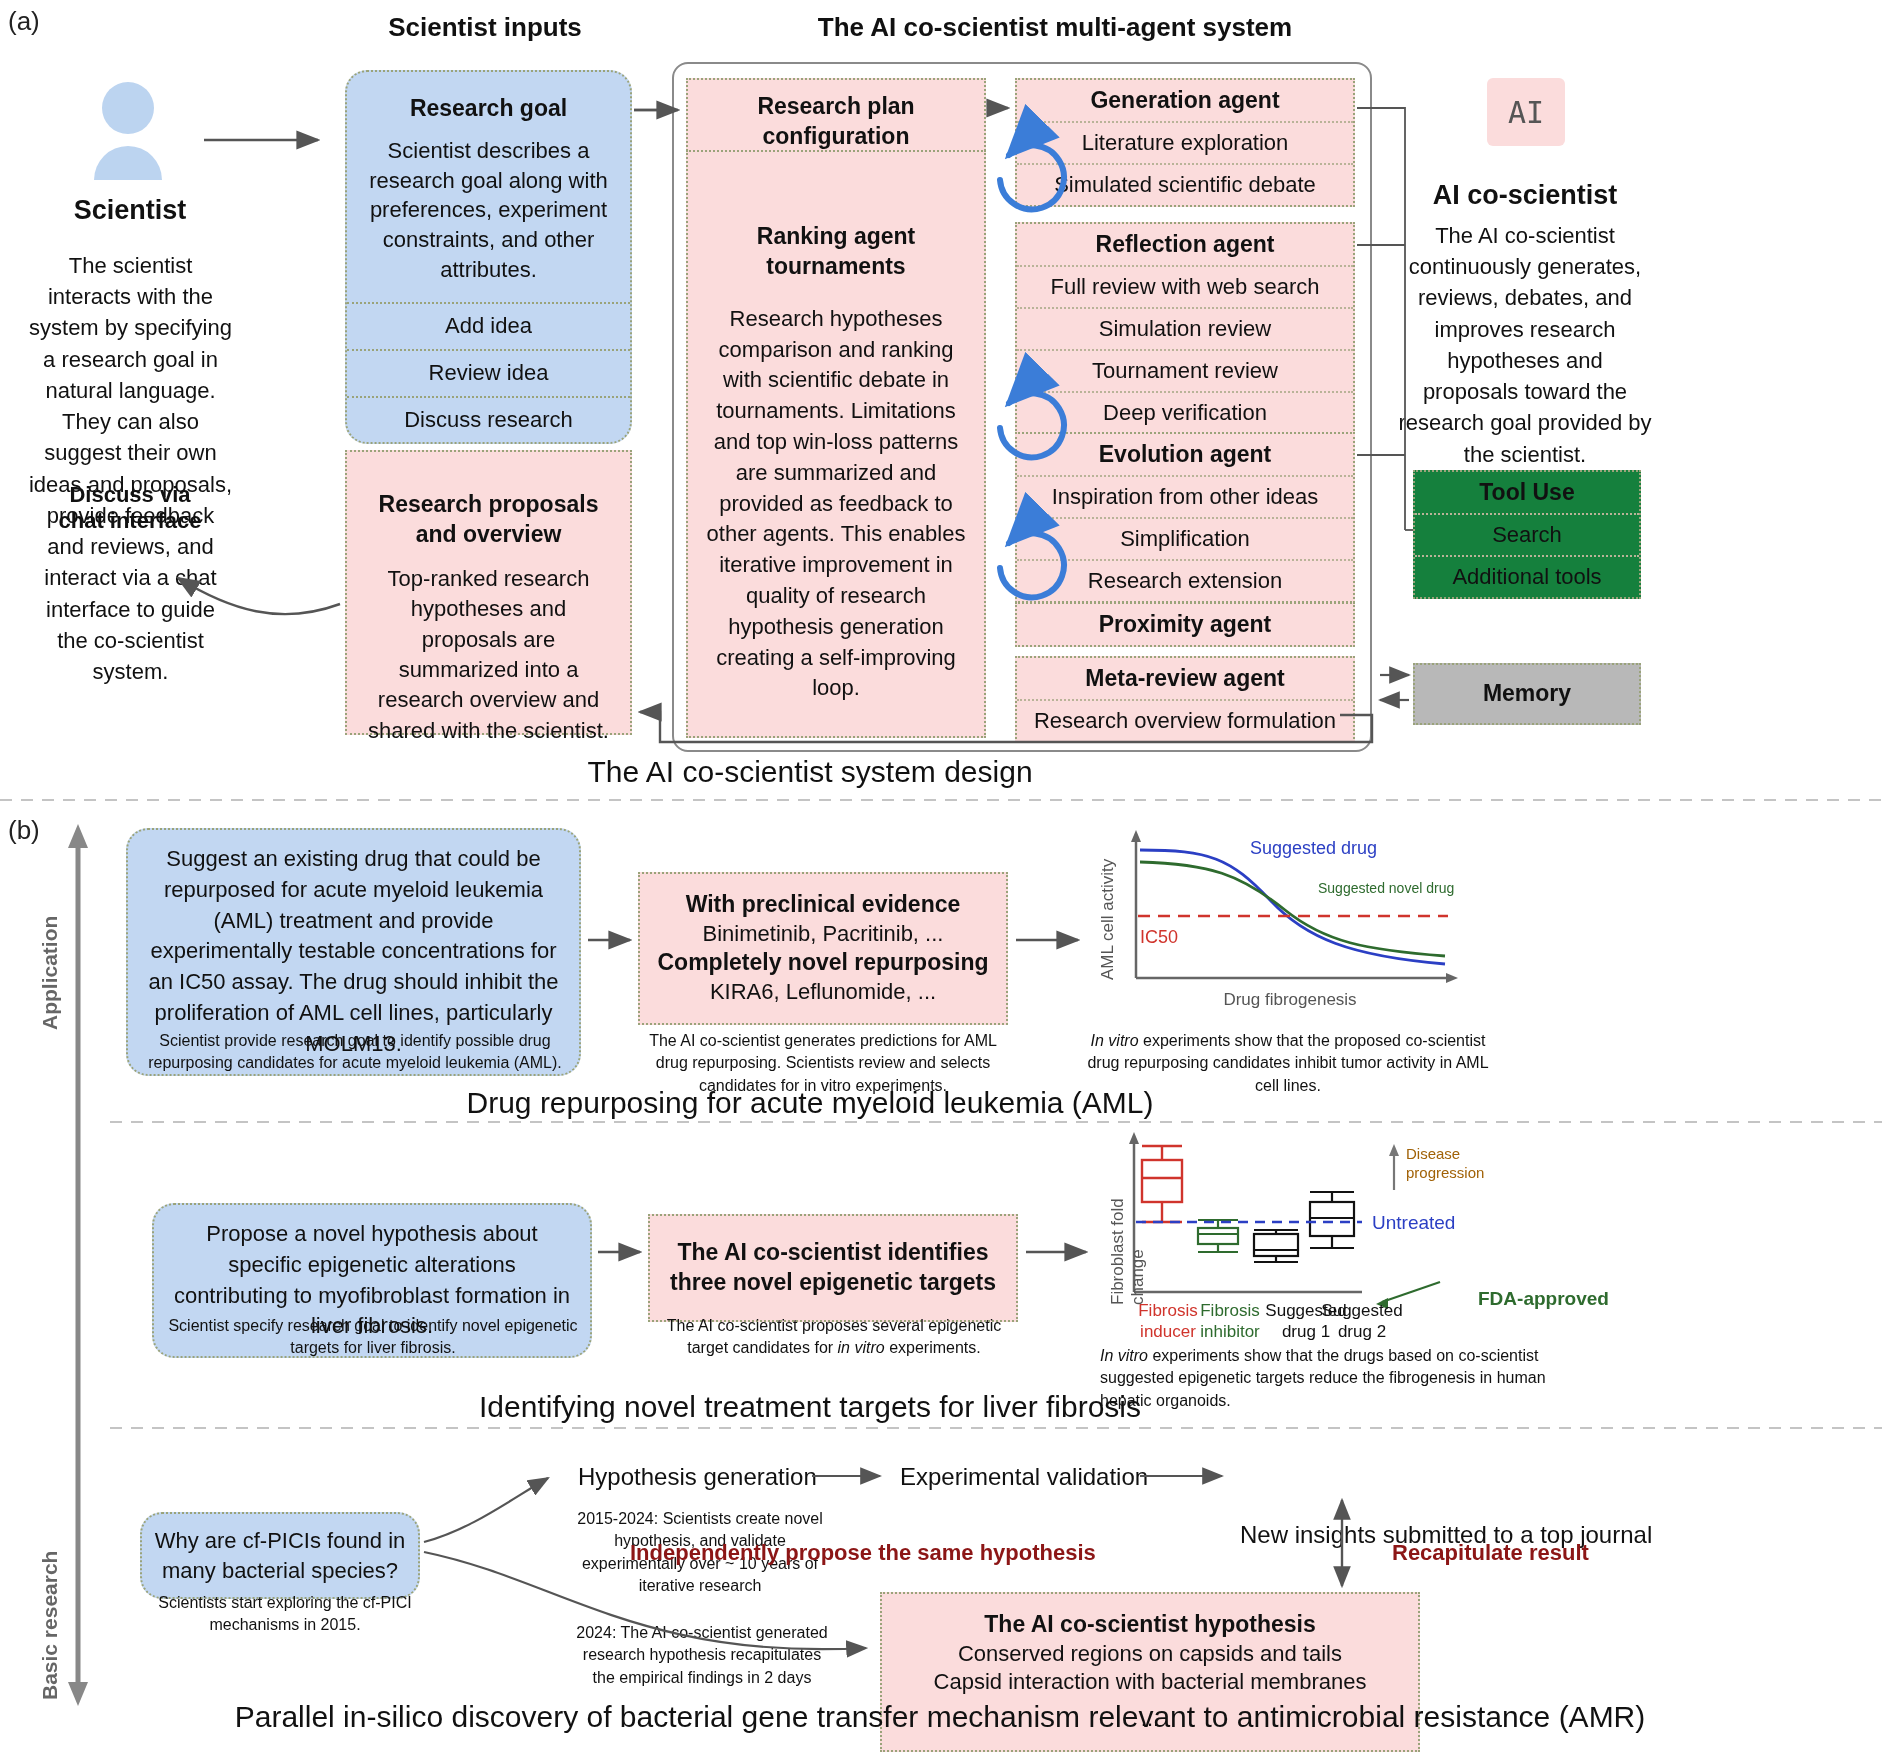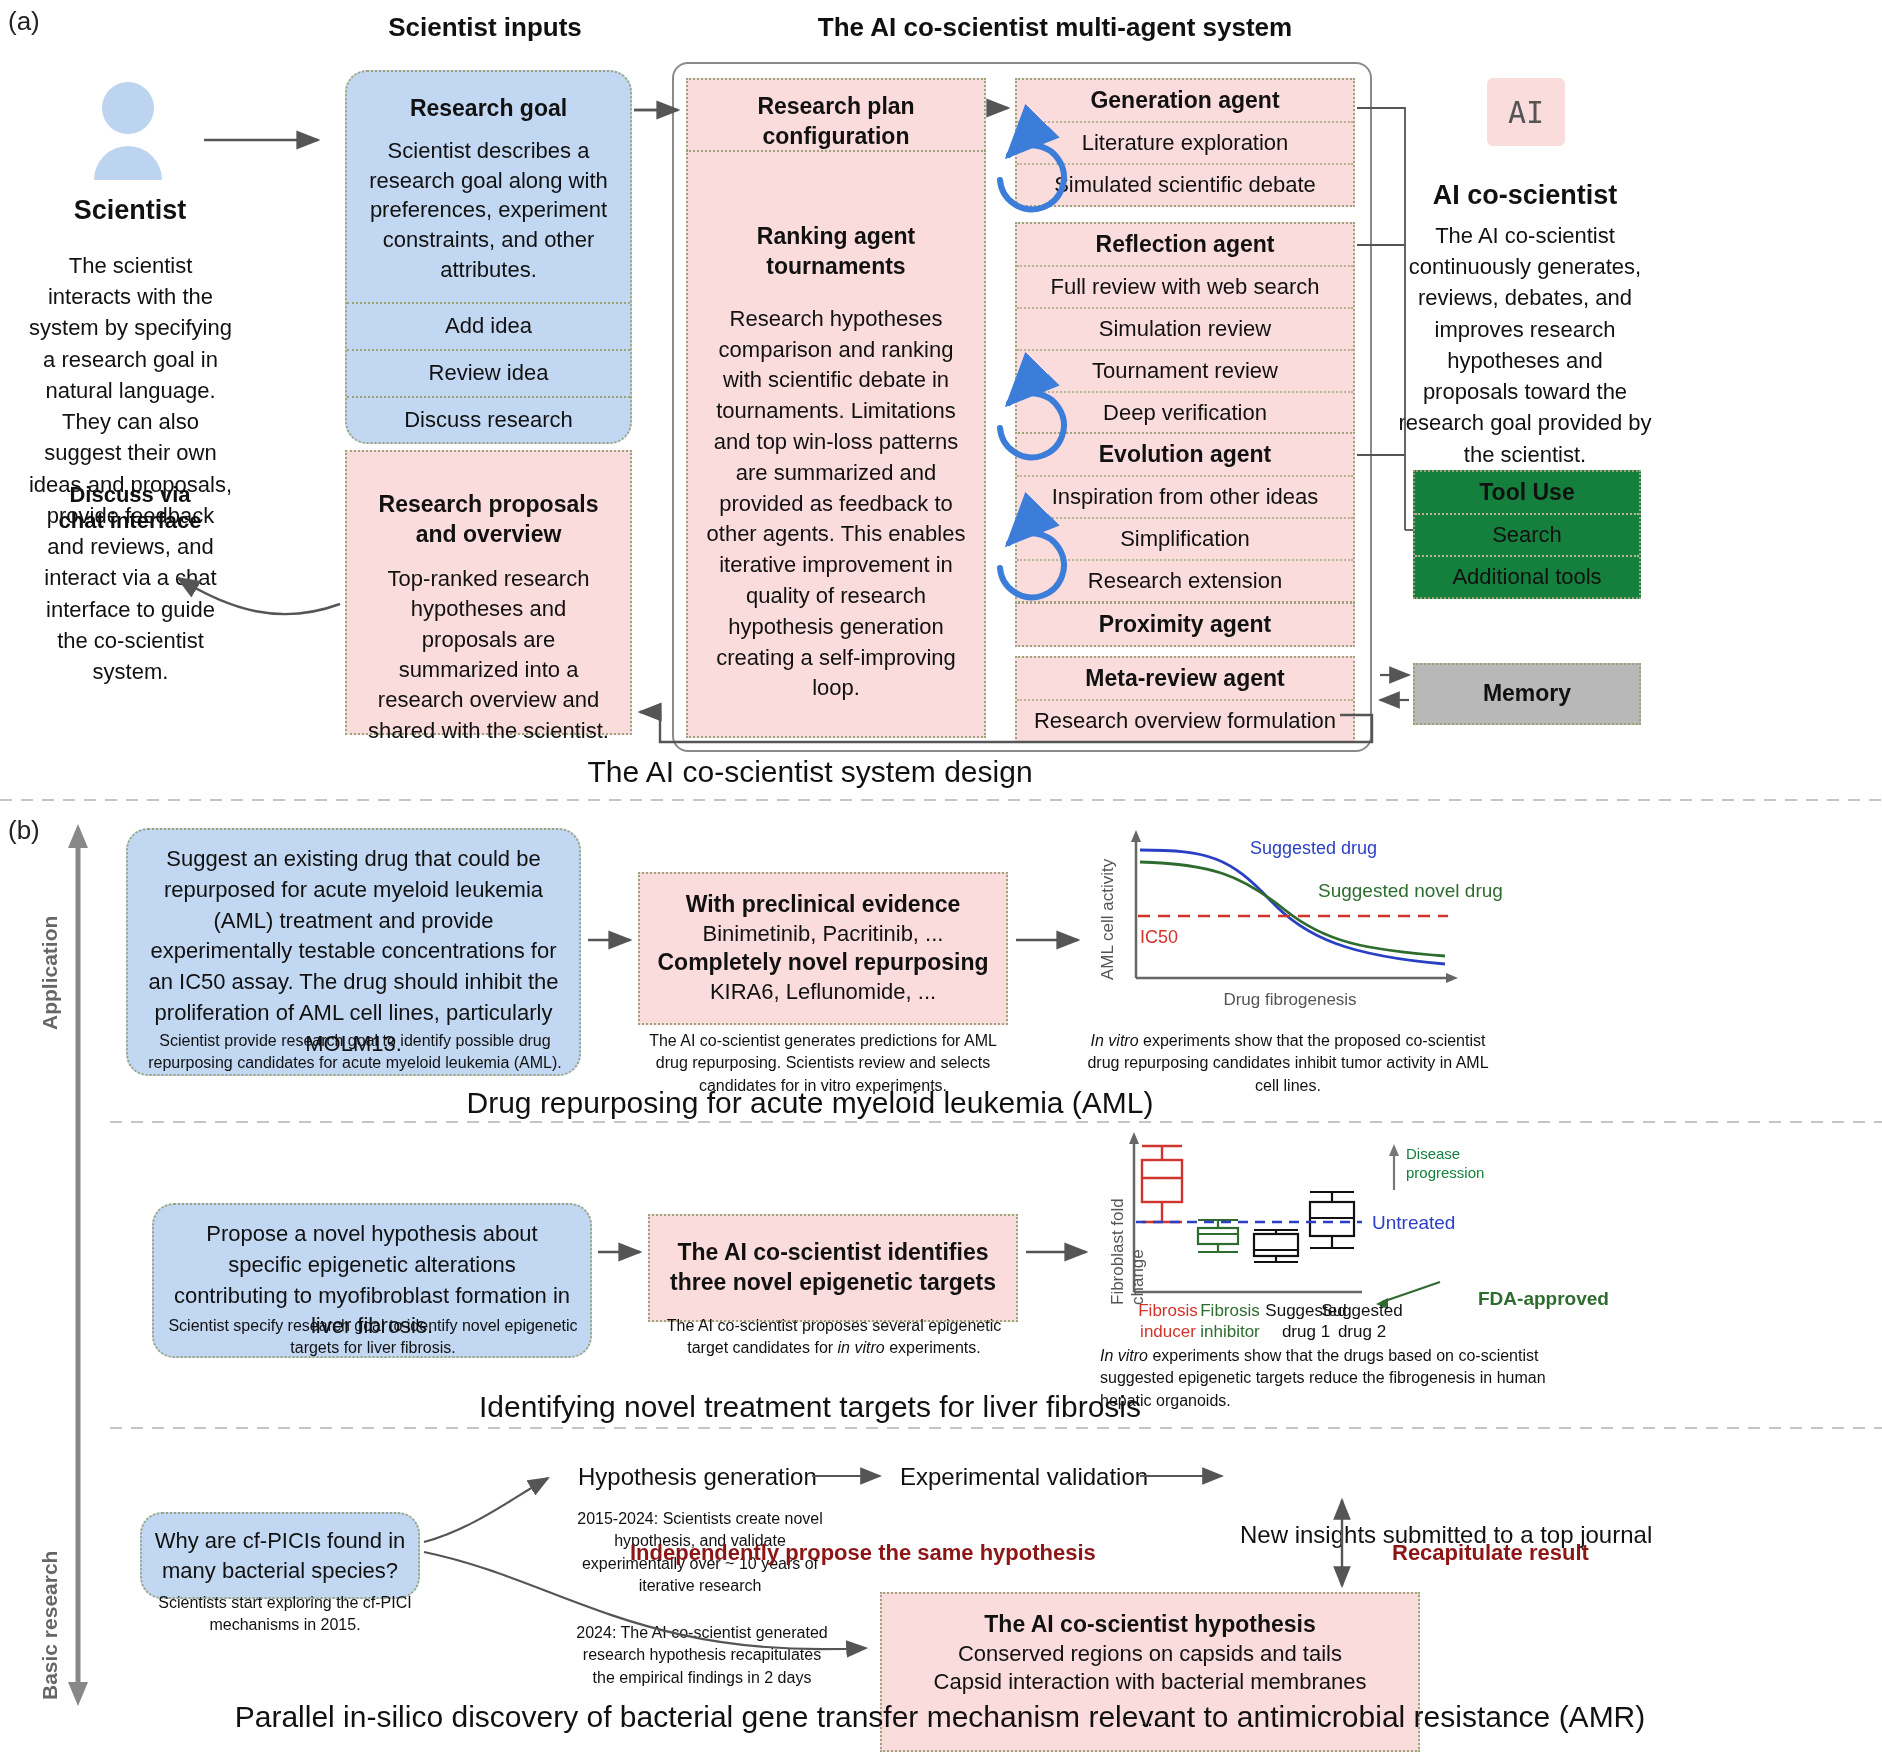--- a/index.html
+++ b/index.html
@@ -58,21 +58,21 @@
     background:#fbdcdc; border-radius:6px;
     width:78px; height:68px;
     display:flex; align-items:center; justify-content:center;
     font-family:"DejaVu Sans Mono", monospace; font-size:30px; color:#555;
   }
   .cap { font-size:16px; color:#111; text-align:center; line-height:1.4; }
   .darkred { color:#8c1616; font-weight:bold; font-size:22px; }
   .blu { color:#2b3fc4; }
   .grn { color:#2e6b2e; }
   .red { color:#d0342c; }
-  .gry { color:#15803d; }
+  .gry { color:#a16207; }
   i { font-style: italic; }
 </style>
 </head>
 <body>
 
 <div class="abs panel-label" style="left:8px; top:6px;">(a)</div>
 
 <div class="abs" style="left:88px; top:80px; width:80px; height:100px;">
   <svg width="80" height="100" viewBox="0 0 80 100">
       <circle cx="40" cy="28" r="26" fill="#bcd4f0"></circle>
@@ -183,21 +183,21 @@
     <line x1="36" y1="150" x2="352" y2="150" stroke="#666" stroke-width="2.5"></line>
     <polygon points="358,150 346,145 346,155" fill="#666"></polygon>
     <path d="M40,22 C110,22 130,30 170,72 C205,110 250,128 345,136" fill="none" stroke="#2b3fc4" stroke-width="2.8"></path>
     <path d="M40,34 C110,36 140,46 185,82 C225,114 265,122 345,128" fill="none" stroke="#2e6b2e" stroke-width="2.8"></path>
     <line x1="38" y1="88" x2="348" y2="88" stroke="#d0342c" stroke-width="2.6" stroke-dasharray="12,8"></line>
   </svg>
 </div>
 <div class="abs vlabel" style="left:1098px; top:840px; height:140px; font-weight:normal; font-size:17px; color:#555;">AML cell activity</div>
 <div class="abs" style="left:1150px; top:990px; width:280px; text-align:center; font-size:17px; color:#555;">Drug fibrogenesis</div>
 <div class="abs blu" style="left:1250px; top:838px; font-size:18px;">Suggested drug</div>
-<div class="abs grn" style="left:1318px; top:880px; font-size:19px;">Suggested novel drug</div>
+<div class="abs grn" style="left:1318px; top:880px; font-size:14px;">Suggested novel drug</div>
 <div class="abs red" style="left:1140px; top:927px; font-size:18px;">IC50</div>
 
 <div class="abs cap" style="left:1078px; top:1030px; width:420px;">
   <i>In vitro</i><span> experiments show that the proposed co-scientist drug repurposing candidates inhibit tumor activity in AML cell lines.</span>
 </div>
 
 <div class="abs sectiontitle" style="left:350px; top:1086px; width:920px;">Drug repurposing for acute myeloid leukemia (AML)</div>
 
 <div class="abs box blue" style="left:152px; top:1203px; width:440px; padding:14px 16px;">
   <div class="txt" style="line-height:1.4;">Propose a novel hypothesis about specific epigenetic alterations contributing to myofibroblast formation in liver fibrosis.</div>

